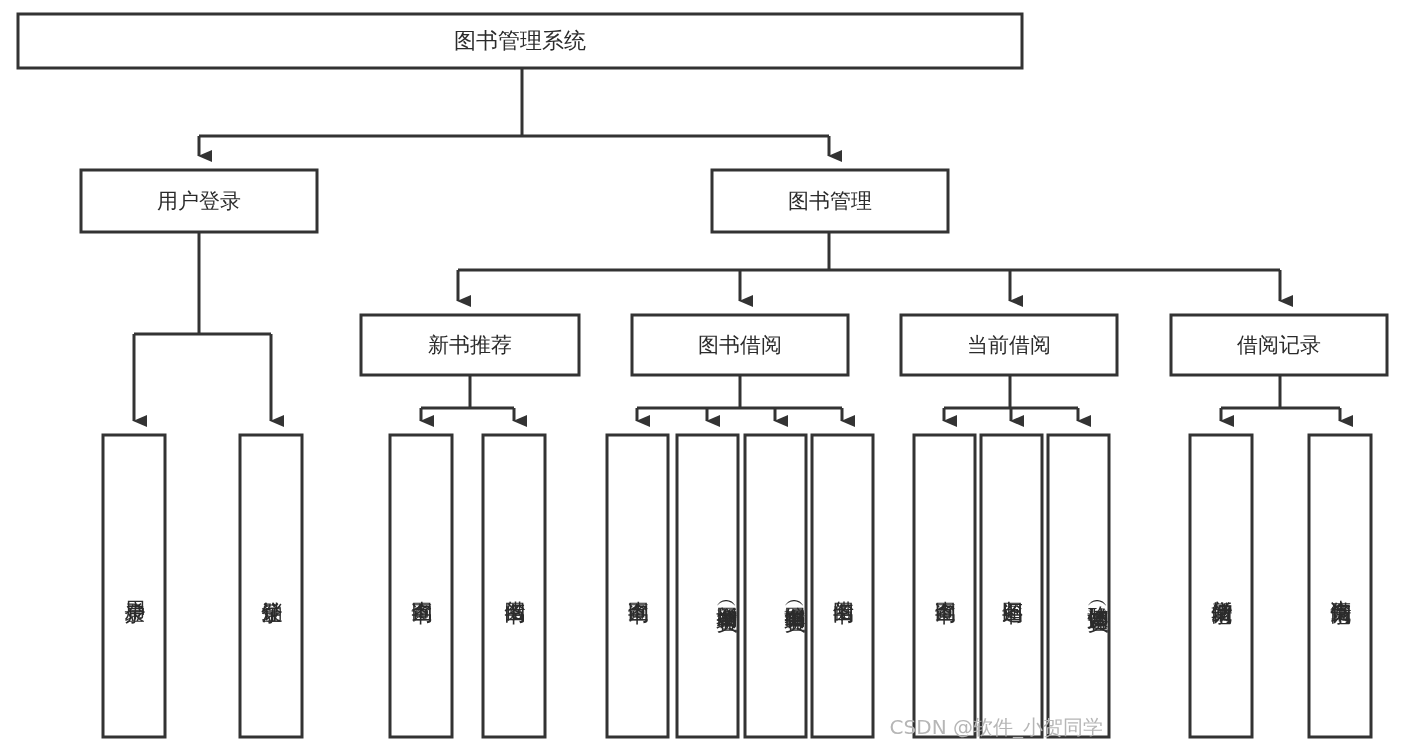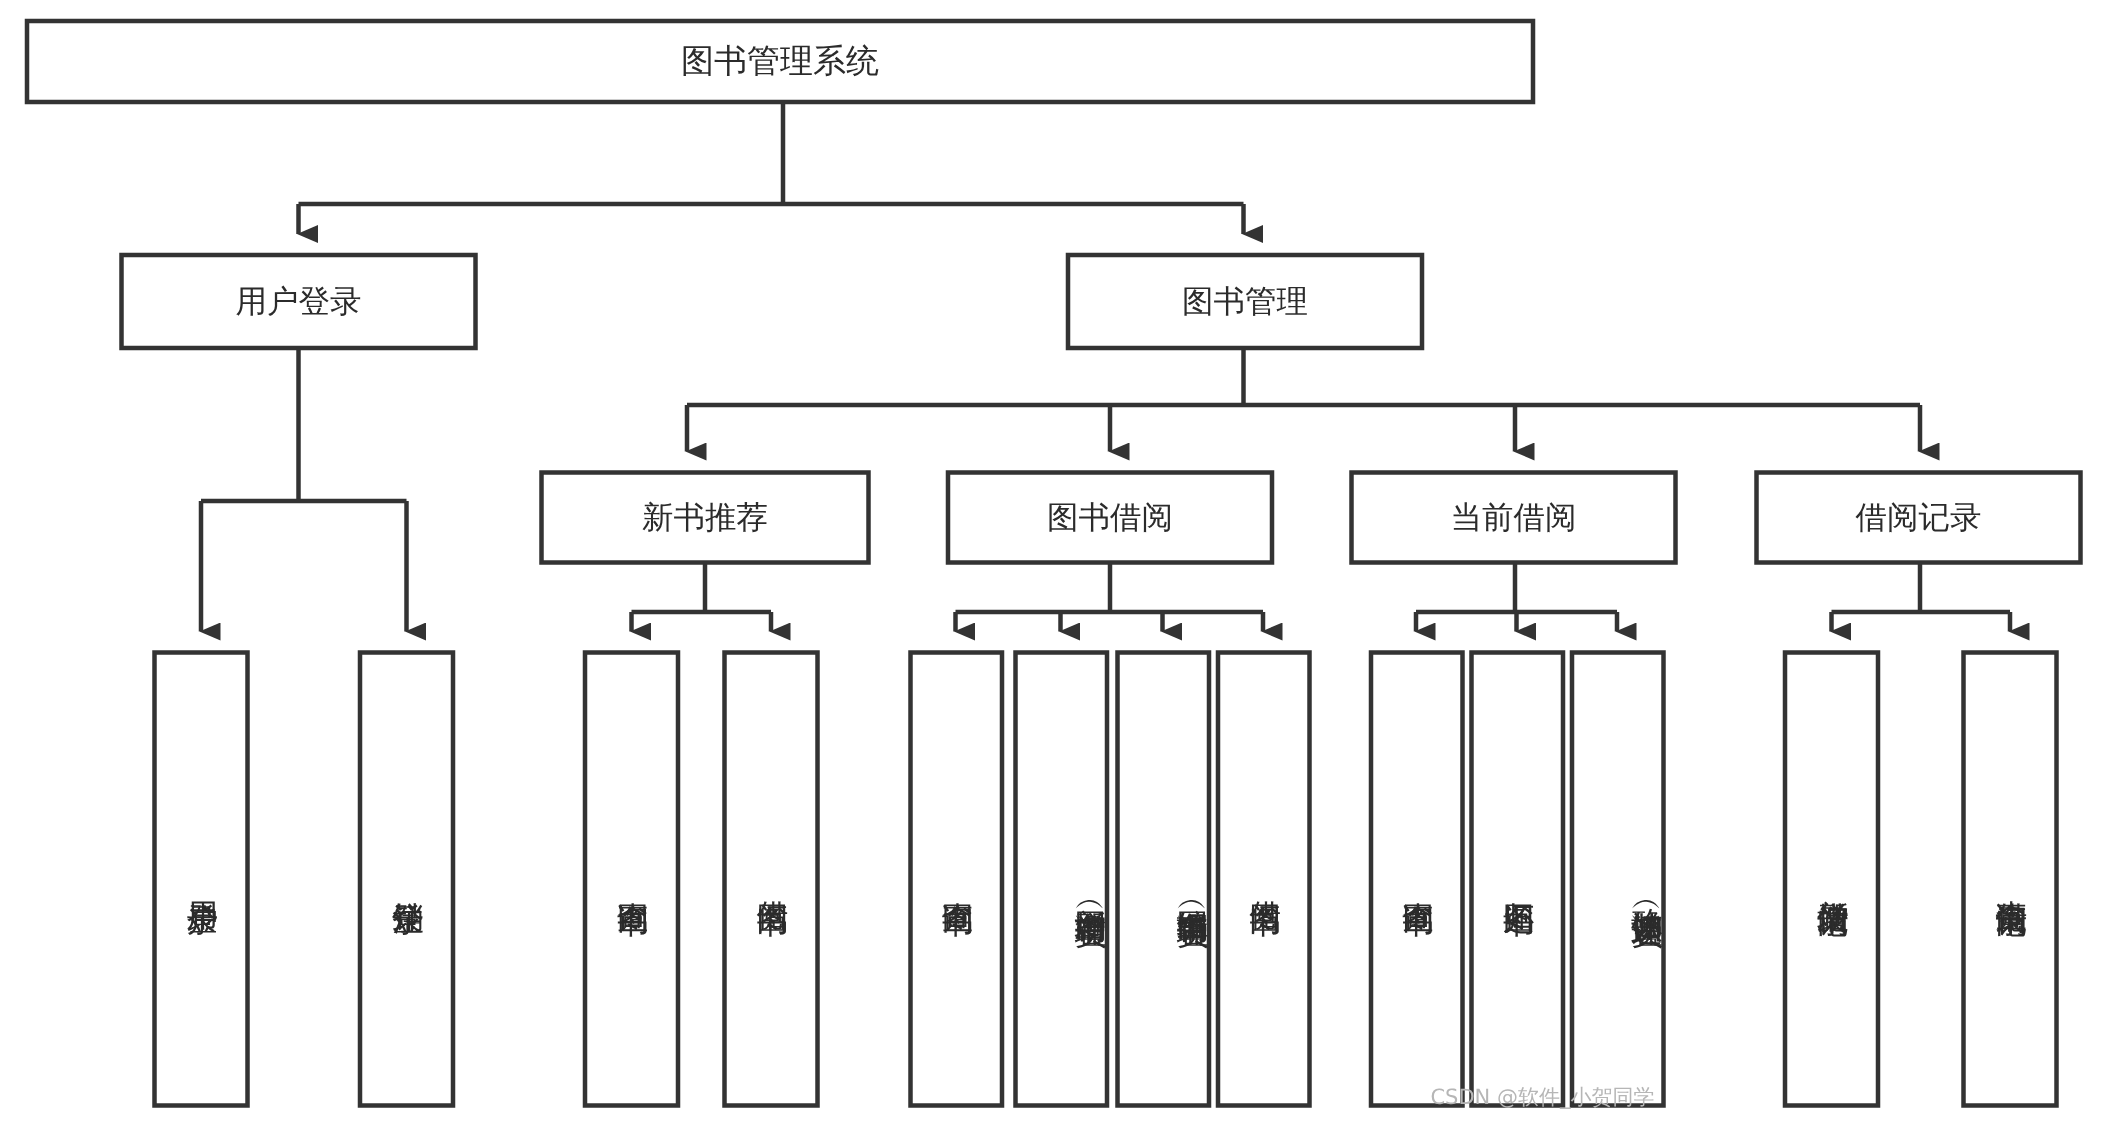--- a/index.html
+++ b/index.html
@@ -72,21 +72,21 @@
     text-align: center;
     white-space: nowrap;
     pointer-events: none;
     user-select: none;
   }
   #watermark {
     position: absolute;
     right: 8px;
     bottom: 6px;
     font-family: "DejaVu Sans", "Liberation Sans", sans-serif;
-    font-size: 14px;
+    font-size: 20px;
     color: #b6b6b6;
     white-space: nowrap;
     user-select: none;
   }
 </style>
 </head>
 <body>
 
 <div id="diagram-root">
 

